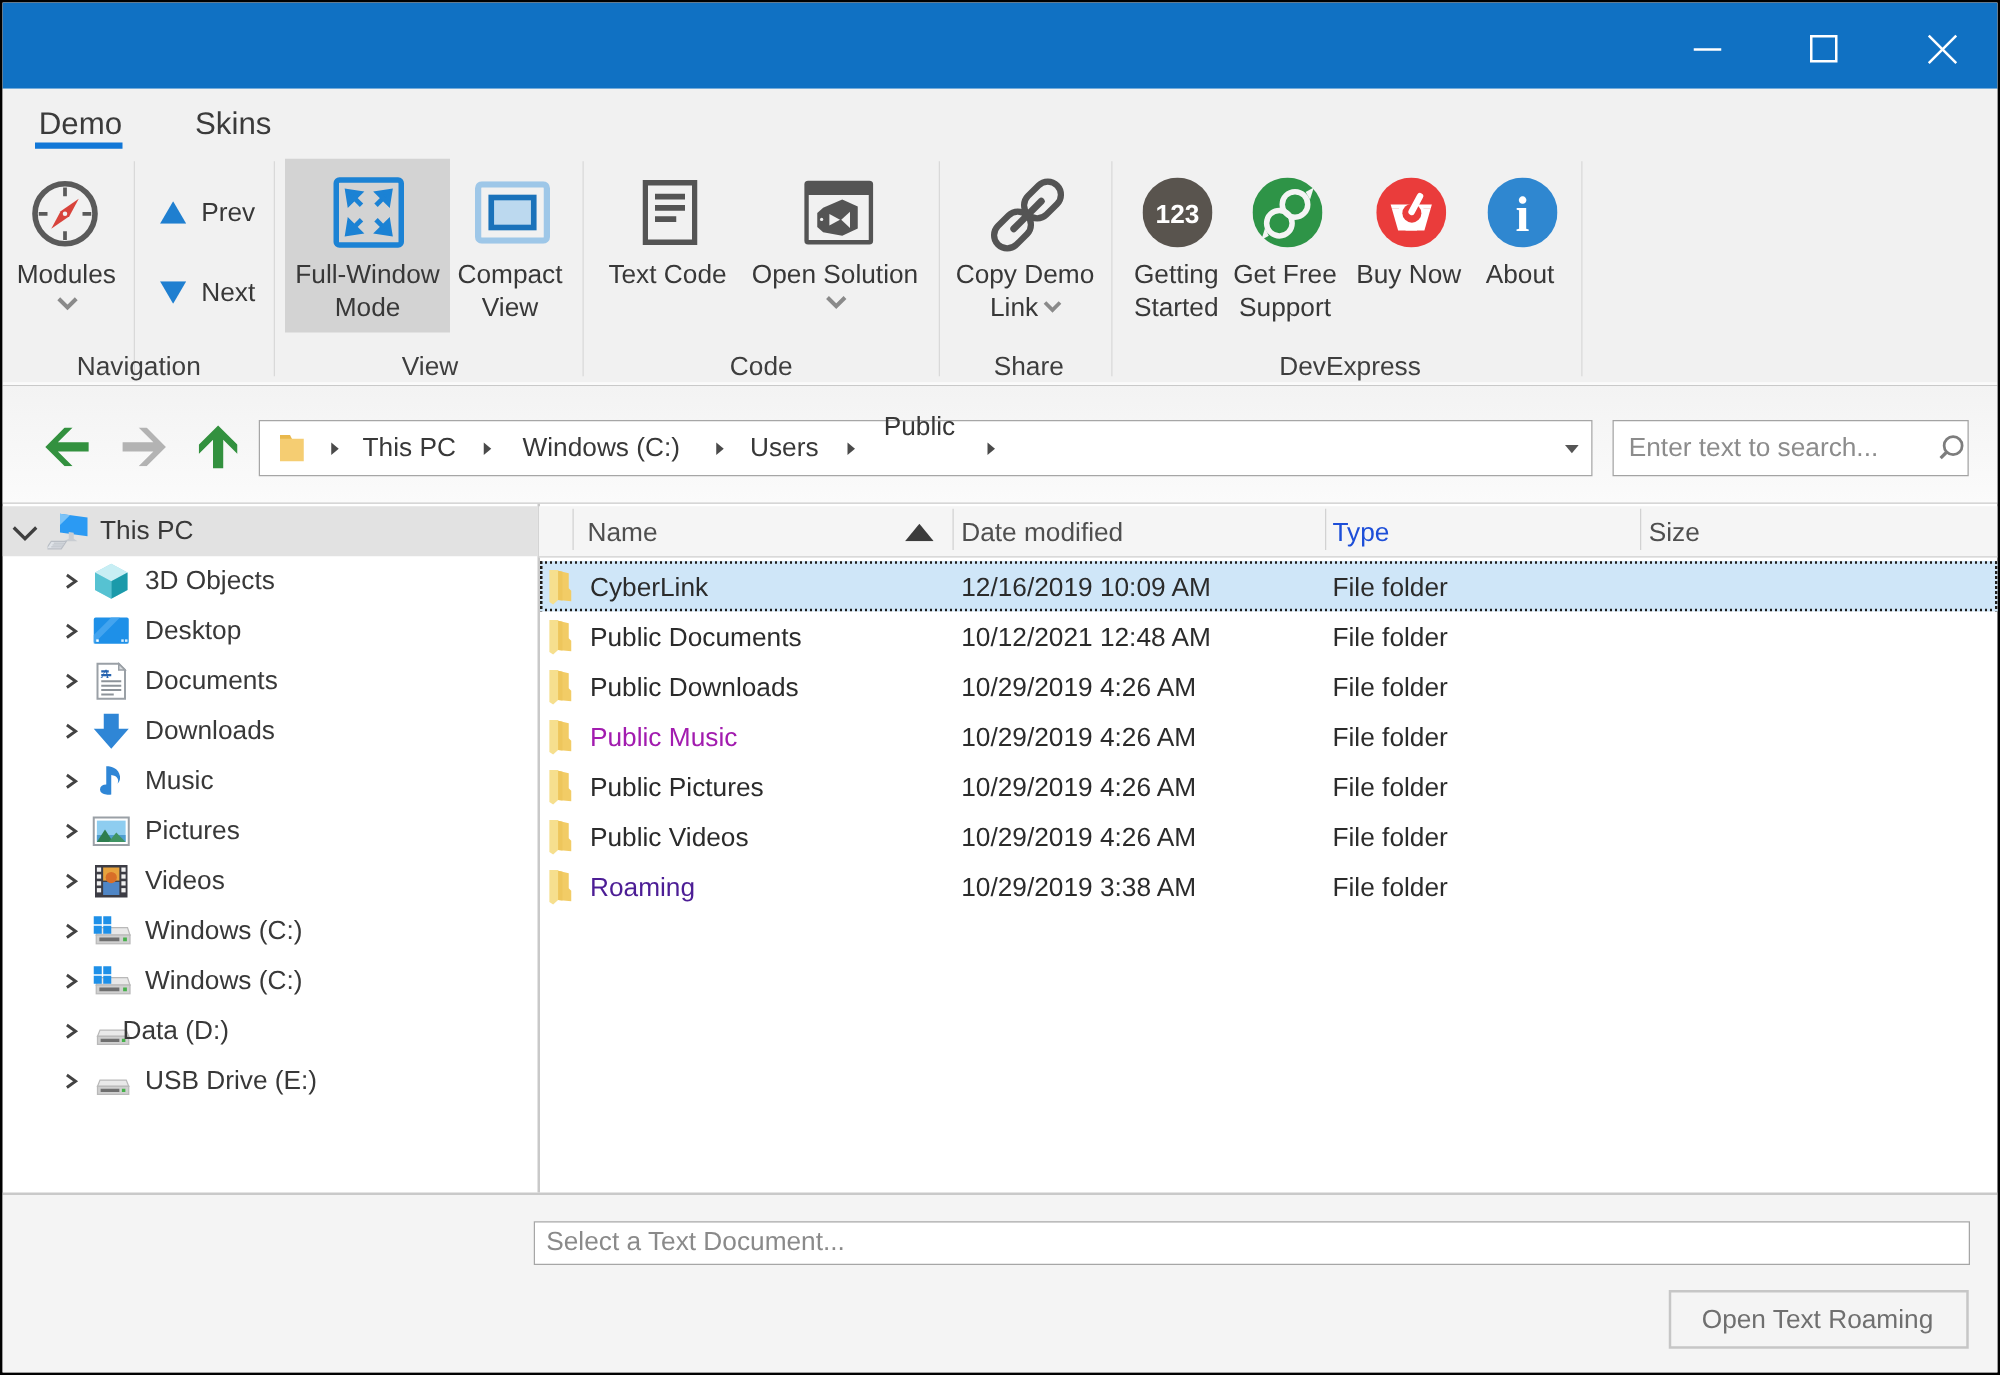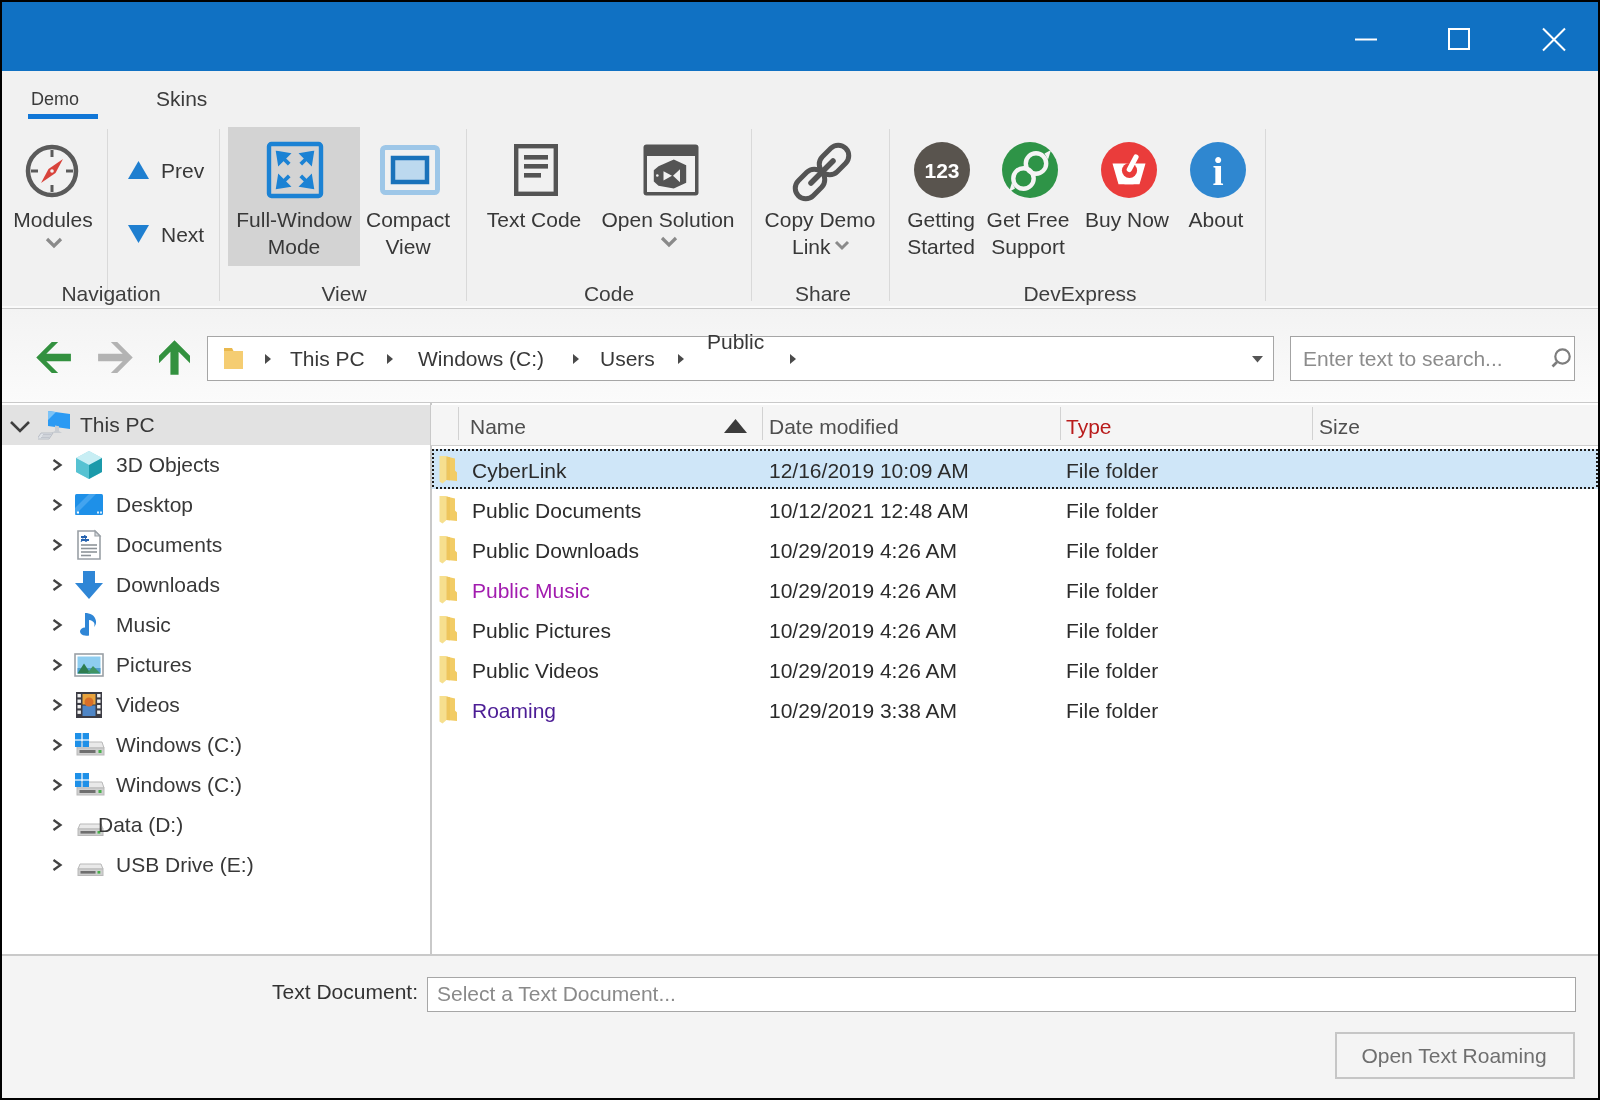--- a/index.html
+++ b/index.html
@@ -23,22 +23,22 @@
   <line x1="2" y1="12.5" x2="24" y2="12.5" stroke="#fff" stroke-width="2"></line>
   <rect x="96" y="2" width="20" height="20" fill="none" stroke="#fff" stroke-width="2"></rect>
   <line x1="190" y1="1.5" x2="212" y2="23.5" stroke="#fff" stroke-width="2"></line>
   <line x1="212" y1="1.5" x2="190" y2="23.5" stroke="#fff" stroke-width="2"></line>
 </svg>
 
 
 <div class="ab" style="left:0;top:69px;width:1596px;height:235px;background:#f1f1f1"></div>
 <div class="ab" style="left:0;top:304px;width:1596px;height:2px;background:#fafafa"></div>
 <div class="ab hsep" style="left:0;top:306px;width:1596px;background:#c9c9c9"></div>
-<div class="ab" style="left:29px;top:84px;font-size:18px;line-height:26px;color:#3b3b3b">Demo</div>
-<div class="ab" style="left:154px;top:84px;font-size:21px;line-height:26px;color:#3b3b3b">Skins</div>
+<div class="ab" style="left:29px;top:84px;font-size:25px;line-height:26px;color:#3b3b3b">Demo</div>
+<div class="ab" style="left:154px;top:84px;font-size:25px;line-height:26px;color:#3b3b3b">Skins</div>
 <div class="ab" style="left:26px;top:112px;width:70px;height:5px;background:#1177d7"></div>
 
 
 <div class="ab sep" style="left:105px;top:127px;height:172px"></div>
 <div class="ab sep" style="left:217px;top:127px;height:172px"></div>
 <div class="ab sep" style="left:464px;top:127px;height:172px"></div>
 <div class="ab sep" style="left:749px;top:127px;height:172px"></div>
 <div class="ab sep" style="left:887px;top:127px;height:172px"></div>
 <div class="ab sep" style="left:1263px;top:127px;height:172px"></div>
 
@@ -379,21 +379,21 @@
 <div class="ab t21" style="left:114px;top:852px">USB Drive (E:)</div>
 
 
 <div class="ab" style="left:429px;top:403px;width:1167px;height:41px;background:#f5f5f5;border-bottom:1px solid #cfcfcf;box-sizing:border-box"></div>
 <div class="ab sep" style="left:456px;top:405px;height:33px;background:#d2d2d2"></div>
 <div class="ab sep" style="left:760px;top:405px;height:33px;background:#d2d2d2"></div>
 <div class="ab sep" style="left:1058px;top:405px;height:33px;background:#d2d2d2"></div>
 <div class="ab sep" style="left:1310px;top:405px;height:33px;background:#d2d2d2"></div>
 <div class="ab t21" style="left:468px;top:414px;color:#4f4f4f">Name</div>
 <div class="ab t21" style="left:767px;top:414px;color:#4f4f4f">Date modified</div>
-<div class="ab t21" style="left:1064px;top:414px;color:#b91c1c">Type</div>
+<div class="ab t21" style="left:1064px;top:414px;color:#1d4ed8">Type</div>
 <div class="ab t21" style="left:1317px;top:414px;color:#4f4f4f">Size</div>
 <svg class="ab" style="left:722px;top:417px" width="23" height="14" viewBox="0 0 23 14">
   <polygon points="11.5,0 23,14 0,14" fill="#3c3c3c"></polygon>
 </svg>
 
 
 <div class="ab" style="left:430px;top:447px;width:1166px;height:40px;background:#cfe6f8"></div>
 <div class="ab" style="left:430px;top:447px;width:1166px;height:2px;background:repeating-linear-gradient(90deg,#1e1c1a 0 2px,#cfe6f8 2px 4px)"></div>
 <div class="ab" style="left:430px;top:485px;width:1166px;height:2px;background:repeating-linear-gradient(90deg,#1e1c1a 0 2px,#cfe6f8 2px 4px)"></div>
 <div class="ab" style="left:430px;top:447px;width:2px;height:40px;background:repeating-linear-gradient(180deg,#1e1c1a 0 2px,#cfe6f8 2px 4px)"></div>
@@ -452,19 +452,18 @@
 <polygon points="8.5,2.5 17,4.5 17,16.5 19,18.5 19,27 8.5,26" fill="#f2cc66"></polygon>
 <polygon points="8.5,2.5 12,3.3 12,26.3 8.5,26" fill="#eec65c"></polygon>
 </svg>
 <div class="ab t21" style="left:470px;top:698px;color:#4c1d95">Roaming</div>
 <div class="ab t21" style="left:767px;top:698px;color:#2b2b2b">10/29/2019 3:38 AM</div>
 <div class="ab t21" style="left:1064px;top:698px;color:#2b2b2b">File folder</div>
 
 
 
 <div class="ab" style="left:0;top:954px;width:1596px;height:142px;background:#f4f4f4"></div>
-<div class="ab t21" style="left:0;top:979px;width:416px;text-align:right;color:#333">Text Document:</div>
 <div class="ab" style="left:425px;top:975px;width:1147px;height:33px;background:#fff;border:1px solid #a6a6a6"></div>
 <div class="ab t21" style="left:435px;top:981px;color:#8a8a8a">Select a Text Document...</div>
 <div class="ab" style="left:1333px;top:1030px;width:236px;height:43px;border:2px solid #c6c6c6;background:#f4f4f4"></div>
 <div class="ab t21" style="left:1333px;top:1043px;width:238px;text-align:center;color:#6f6f6f">Open Text Roaming</div>
 
 </div>
 
 </body></html>

